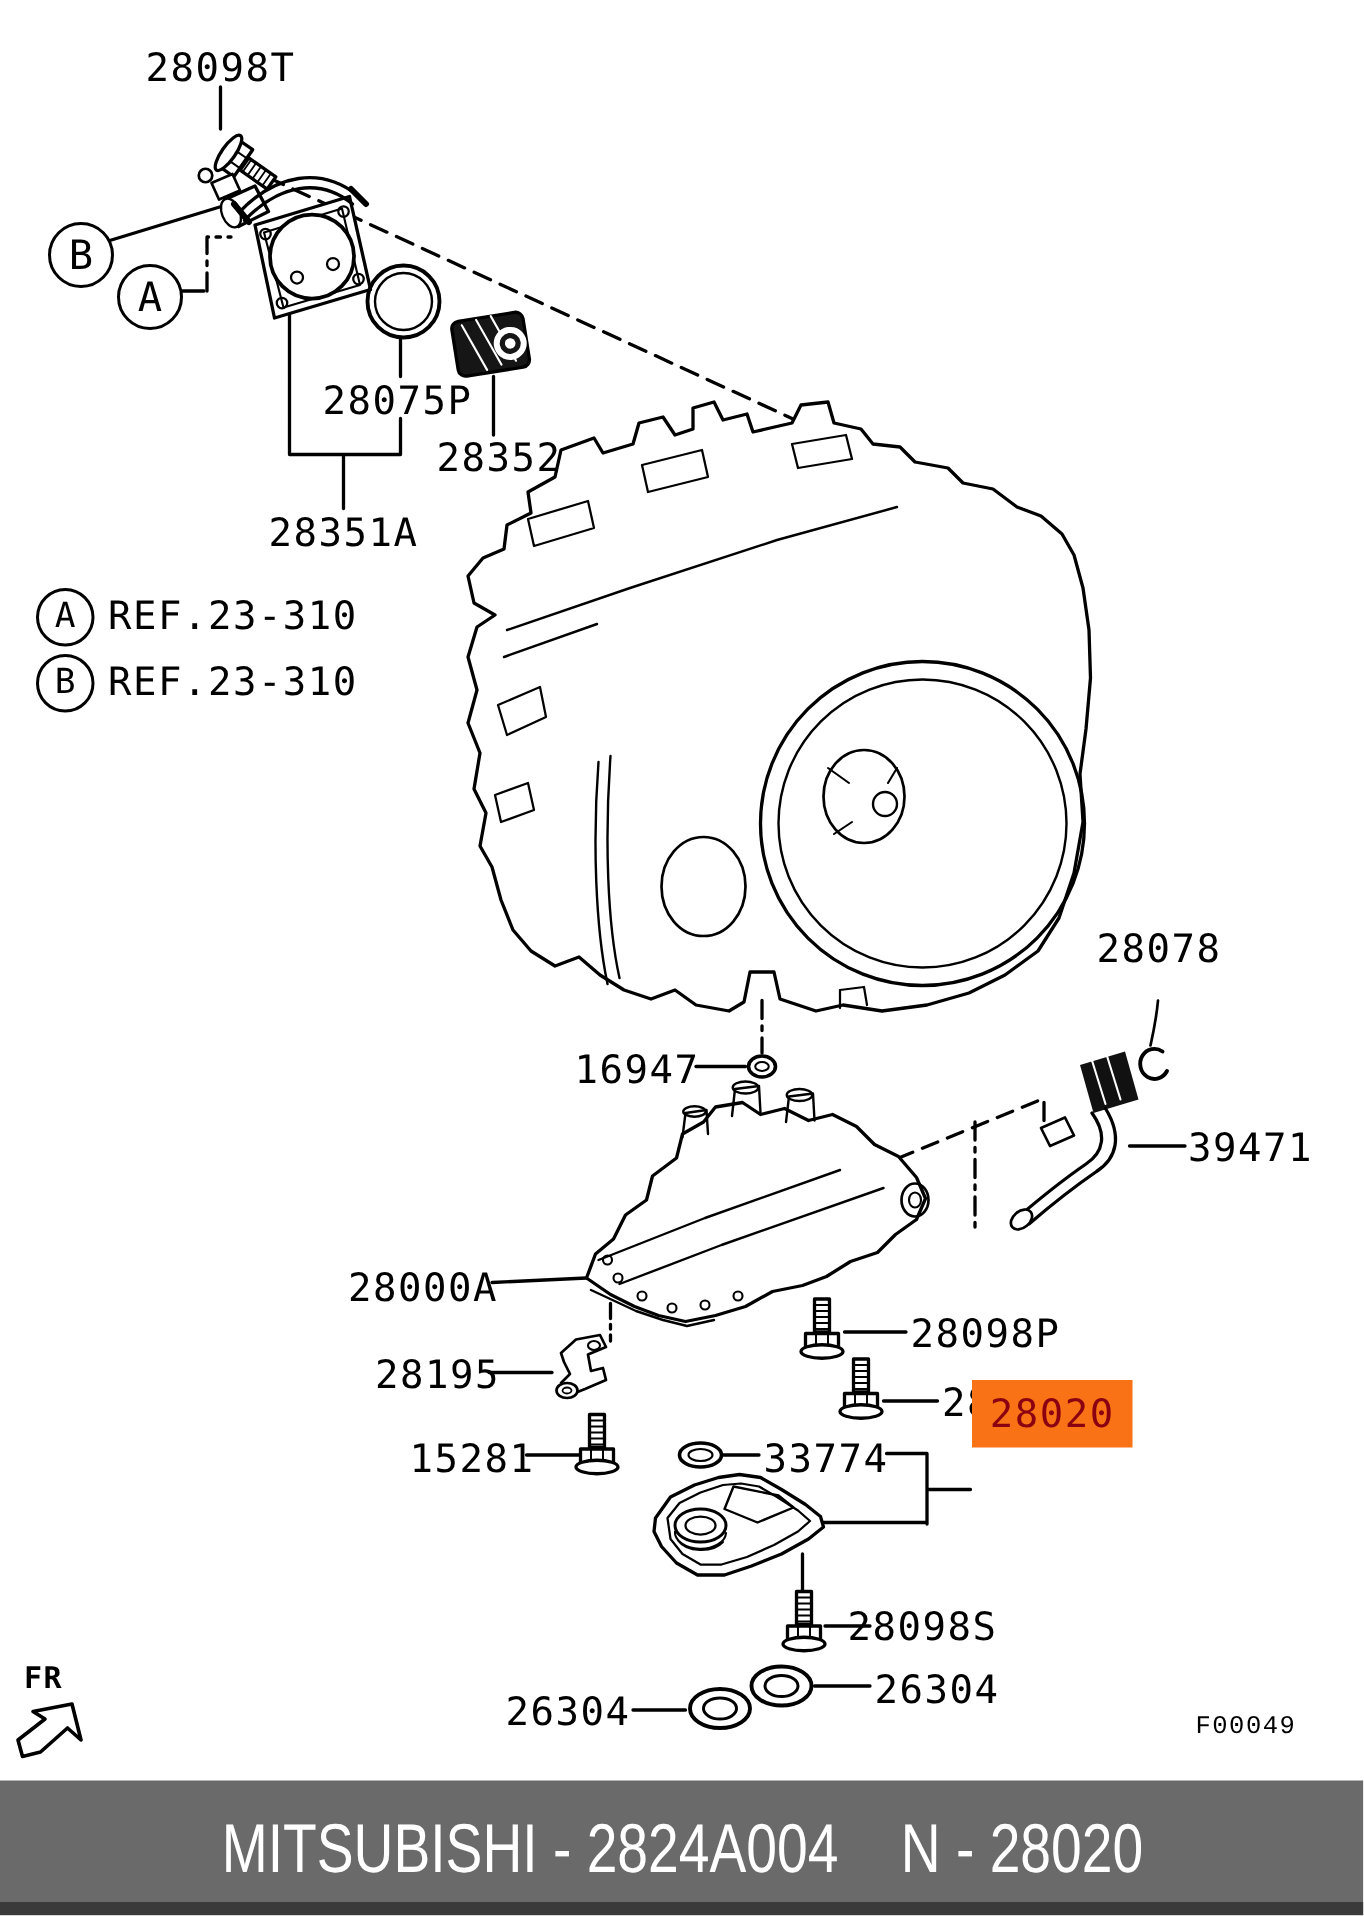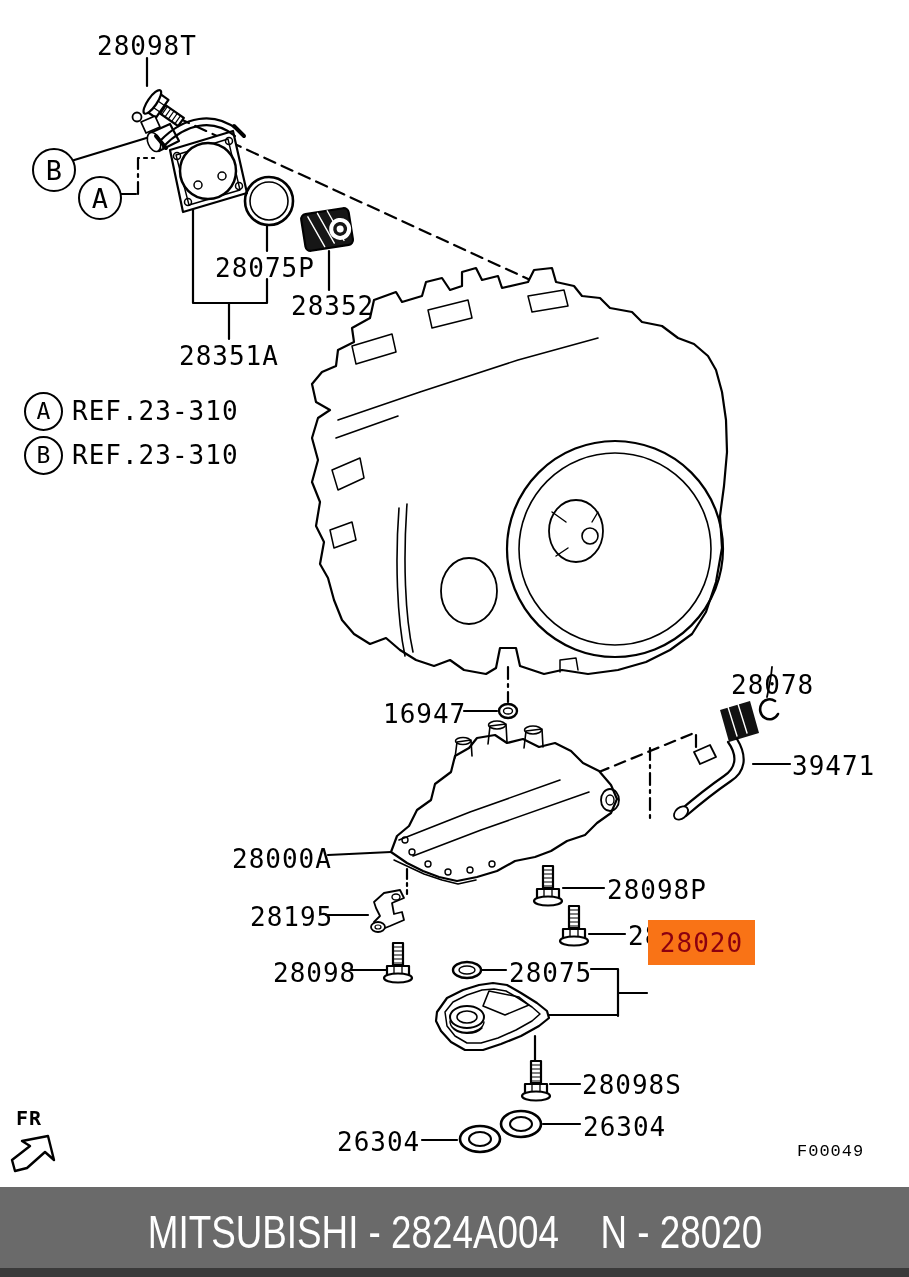--- a/index.html
+++ b/index.html
@@ -233,29 +233,29 @@
     <g>
       <path d="M 48,1136 L 54,1160 L 45,1152 L 27,1168 L 15,1171 L 12,1160 L 30,1146 L 22,1141 Z" fill="#fff" stroke-width="2.4"></path>
     </g>
   </svg>
 
   <div class="lbl" style="left:97px;top:33px">28098T</div>
   <div class="lbl" style="left:215px;top:255px">28075P</div>
   <div class="lbl" style="left:291px;top:293px">28352</div>
   <div class="lbl" style="left:179px;top:343px">28351A</div>
   <div class="lbl" style="left:383px;top:701px">16947</div>
-  <div class="lbl" style="left:731px;top:672px">28078</div>
+  <div class="lbl" style="left:731px;top:620px">28078</div>
   <div class="lbl" style="left:792px;top:753px">39471</div>
   <div class="lbl" style="left:232px;top:846px">28000A</div>
   <div class="lbl" style="left:607px;top:877px">28098P</div>
   <div class="lbl" style="left:250px;top:904px">28195</div>
   <div class="lbl" style="left:628px;top:923px">28098Q</div>
-  <div class="lbl" style="left:273px;top:960px">28098</div>
-  <div class="lbl" style="left:509px;top:960px">28075</div>
-  <div class="lbl" style="left:582px;top:1072px">28098S</div>
+  <div class="lbl" style="left:273px;top:960px">15281</div>
+  <div class="lbl" style="left:509px;top:960px">33774</div>
+  <div class="lbl" style="left:565px;top:1072px">28098S</div>
   <div class="lbl" style="left:337px;top:1129px">26304</div>
   <div class="lbl" style="left:583px;top:1114px">26304</div>
 
   <div class="hlbox">
     <span>28020</span>
   </div>
 
   <div class="marker big" style="left:32px;top:148px">B</div>
   <div class="marker big" style="left:78px;top:176px">A</div>
 

